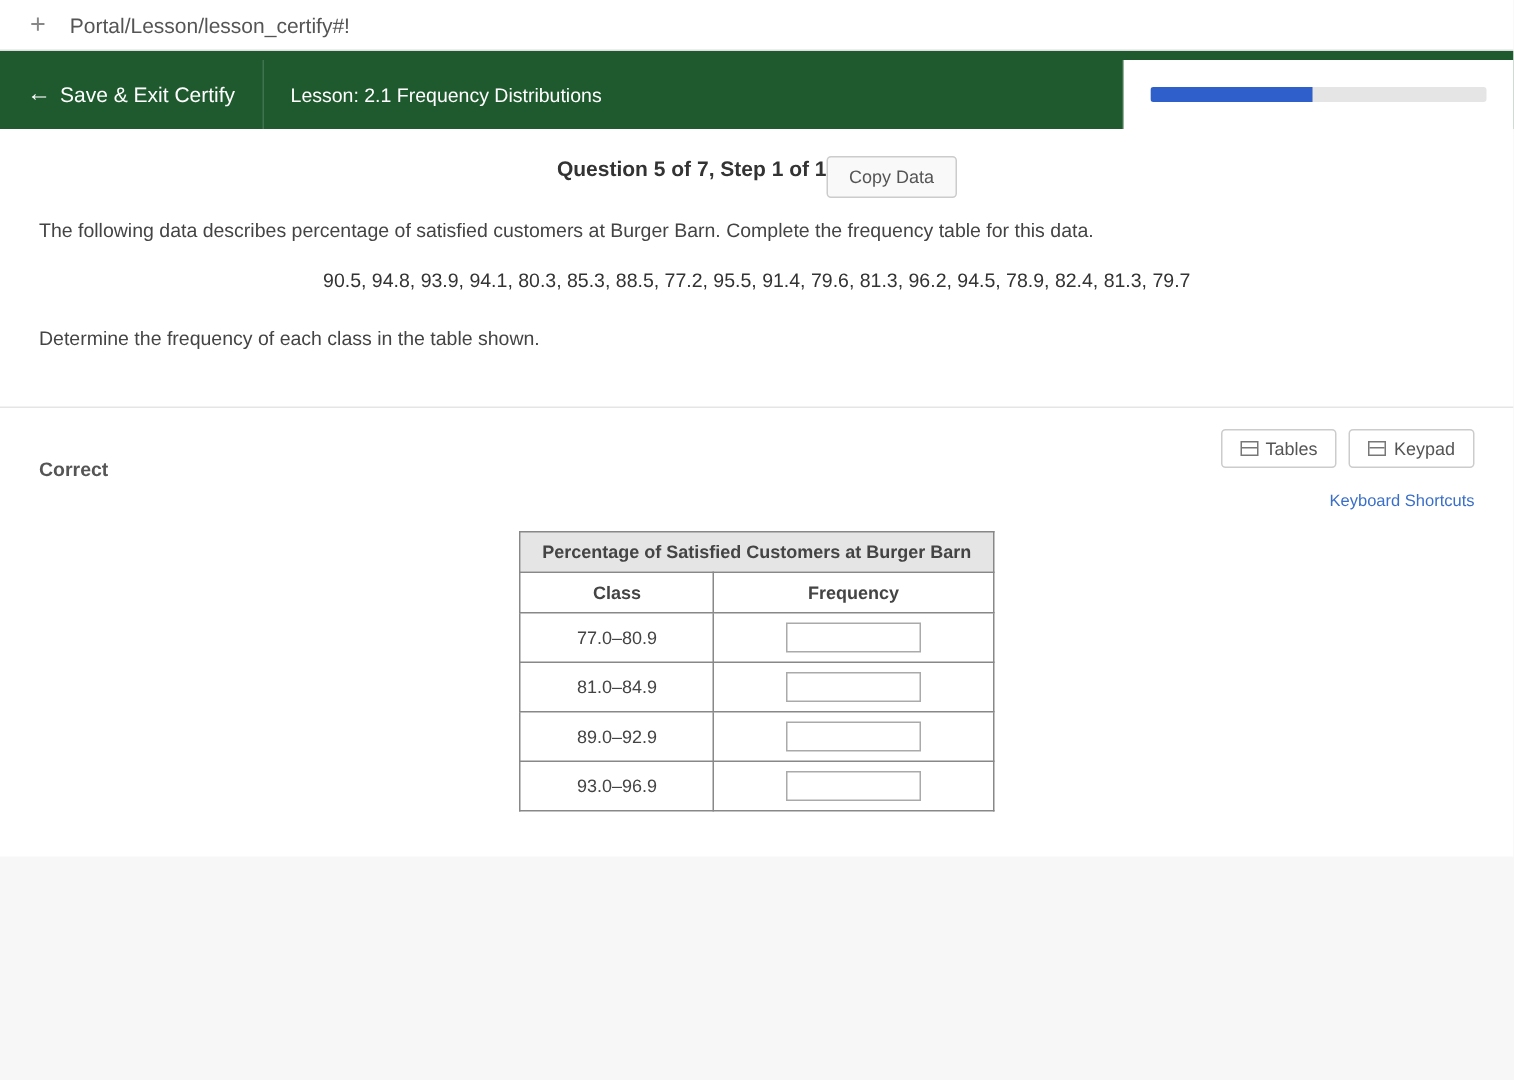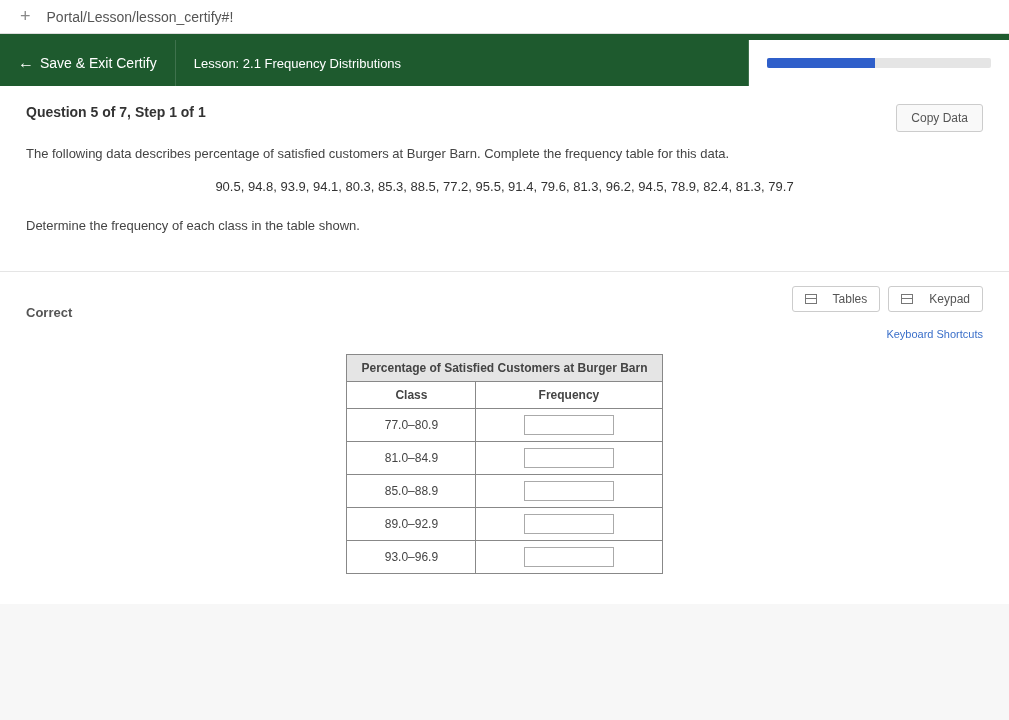--- a/index.html
+++ b/index.html
@@ -91,21 +91,21 @@
     width: 48%;
   }
   .content {
     background: #fff;
     padding: 18px 26px 30px 26px;
     border-bottom: 1px solid #e5e5e5;
     position: relative;
   }
   .qhead {
     display: flex;
-    justify-content: space-between;
+    justify-content: center;
     align-items: flex-start;
     margin-bottom: 12px;
   }
   .qtitle {
     font-size: 14px;
     font-weight: 700;
     color: #333;
   }
   .copy-btn {
     background: #f9f9f9;
@@ -155,21 +155,21 @@
   .tool-btn {
     background: #fff;
     border: 1px solid #ccc;
     border-radius: 3px;
     padding: 5px 12px;
     font-size: 12px;
     color: #555;
     cursor: pointer;
     display: flex;
     align-items: center;
-    gap: 16px;
+    gap: 5px;
   }
   .tool-icon {
     display: inline-block;
     width: 12px;
     height: 10px;
     border: 1px solid #777;
     position: relative;
   }
   .tool-icon::before {
     content: "";
@@ -271,24 +271,20 @@
     </tr>
     <tr>
       <td>77.0–80.9</td>
       <td><input class="freq-input" value="" style=""></td>
     </tr>
     <tr>
       <td>81.0–84.9</td>
       <td><input class="freq-input" value="" style=""></td>
     </tr>
     <tr>
-      <td>85.0–88.9</td>
-      <td><input class="freq-input" value="" style=""></td>
-    </tr>
-    <tr>
       <td>89.0–92.9</td>
       <td><input class="freq-input" value="" style=""></td>
     </tr>
     <tr>
       <td>93.0–96.9</td>
       <td><input class="freq-input" value="" style=""></td>
     </tr>
   </tbody>
     </table>
 </div>

